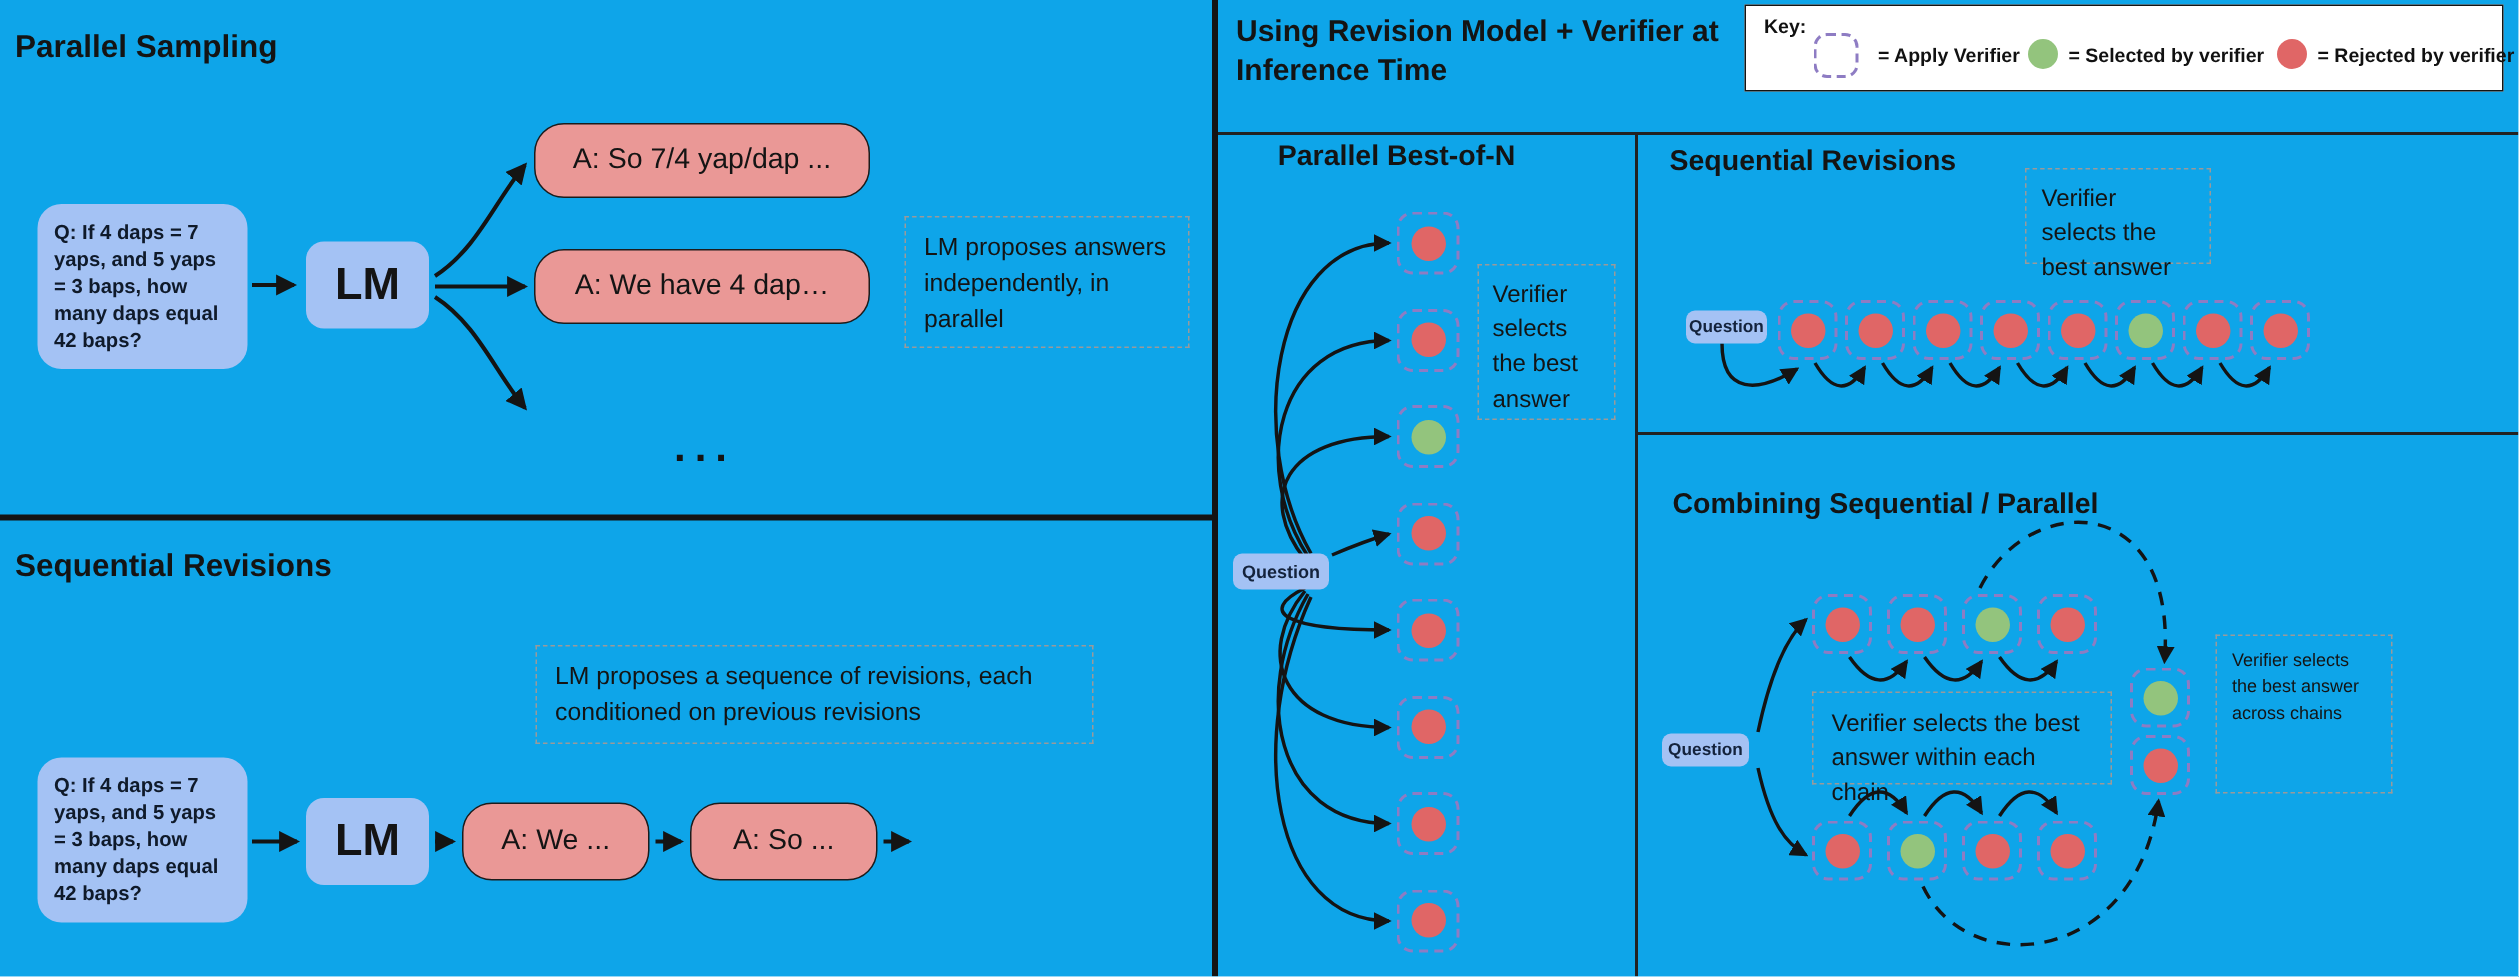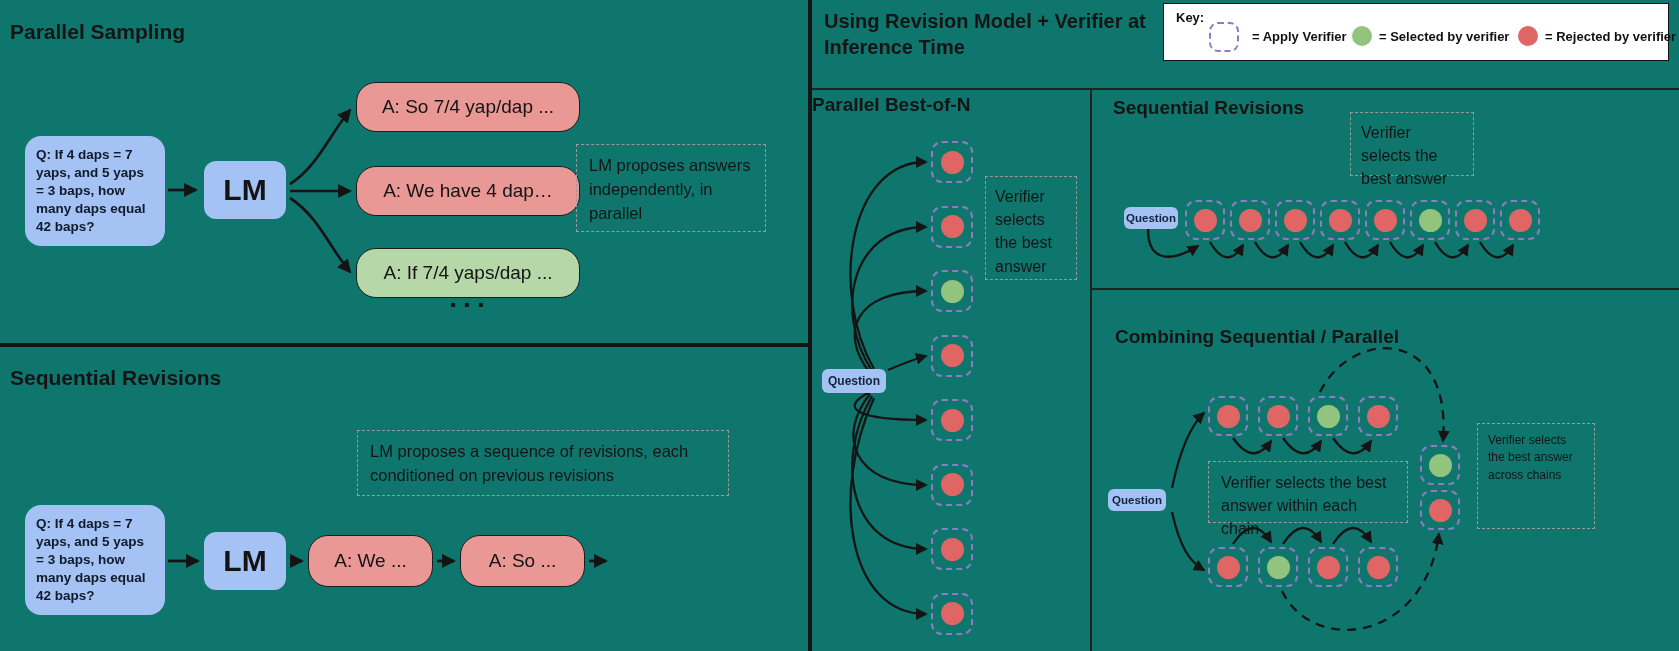--- a/index.html
+++ b/index.html
@@ -1,16 +1,16 @@
 <!DOCTYPE html>
 <html><head>
 <meta charset="utf-8">
 <style>
   html,body{margin:0;padding:0;background:#fff;}
-  #stage{position:relative;width:1679px;height:651px;background:#0f766e;overflow:hidden;
+  #stage{position:relative;width:1679px;height:651px;background:#0ea5e9;overflow:hidden;
          font-family:"Liberation Sans", sans-serif;color:#111;}
   .abs{position:absolute;box-sizing:border-box;}
   .title{font-weight:bold;color:#141414;}
   .t21{font-size:21px;}
   .t19{font-size:19px;}
   .t20{font-size:20px;line-height:1.3;white-space:pre-line;}
   
   .div-thick{background:#141414;}
   .div-thin{background:#222;}
   
@@ -100,44 +100,43 @@
       <path d="M 1333 544 Q 1353 513 1371 542" class="wire" marker-end="url(#ah)"></path>
       <path d="M 1320 392 C 1352 328 1452 326 1443 441" class="wire-dash" marker-end="url(#ah)"></path>
       <path d="M 1282 591 C 1312 654 1424 644 1439 534" class="wire-dash" marker-end="url(#ah)"></path>
     </svg>
 
   <div class="abs title t21" style="left:10px;top:20px;">Parallel Sampling</div>
   <div class="abs qbox" style="left:25px;top:136px;width:140px;">Q:  If 4 daps = 7 yaps, and 5 yaps = 3 baps, how many daps equal 42 baps?</div>
   <div class="abs lmbox" style="left:204px;top:161px;width:82px;height:58px;">LM</div>
   <div class="abs ansbox ans-rejected" style="left:356px;top:82px;width:224px;height:50px;">A: So 7/4 yap/dap ...</div>
   <div class="abs ansbox ans-rejected" style="left:356px;top:166px;width:224px;height:50px;">A: We have 4 dap…</div>
-  <div class="abs ansbox ans-selected" style="left:356px;top:248px;width:224px;height:50px;">A: If 7/4 yaps/dap ...</div>
   <div class="abs ellipsis" style="left:395px;top:282px;width:150px;">...</div>
-  <div class="abs note" style="left:576px;top:144px;width:190px;height:88px;">LM proposes answers independently, in parallel</div>
+  <div class="abs note" style="left:603px;top:144px;width:190px;height:88px;">LM proposes answers independently, in parallel</div>
 
   <div class="abs title t21" style="left:10px;top:366px;">Sequential Revisions</div>
   <div class="abs note" style="left:357px;top:430px;width:372px;height:66px;">LM proposes a sequence of revisions, each conditioned on previous revisions</div>
   <div class="abs qbox" style="left:25px;top:505px;width:140px;">Q:  If 4 daps = 7 yaps, and 5 yaps = 3 baps, how many daps equal 42 baps?</div>
   <div class="abs lmbox" style="left:204px;top:532px;width:82px;height:58px;">LM</div>
   <div class="abs ansbox ans-rejected" style="left:308px;top:535px;width:125px;height:52px;">A: We ...</div>
   <div class="abs ansbox ans-rejected" style="left:460px;top:535px;width:125px;height:52px;">A: So ...</div>
 
   <div class="abs title t20" style="left:824px;top:8px;width:350px;">Using Revision Model + Verifier at
 Inference Time</div>
   <div class="abs keybox" style="left:1163px;top:3px;width:506px;height:58px;">
     <div class="abs keylabel" style="left:12px;top:6px;">Key:</div>
     <div class="abs keysquare" style="left:45px;top:18px;"></div>
     <div class="abs keytext" style="left:88px;top:25px;">= Apply Verifier</div>
     <div class="abs keydot dot selected" style="left:188px;top:22px;"></div>
     <div class="abs keytext" style="left:215px;top:25px;">= Selected by verifier</div>
     <div class="abs keydot dot rejected" style="left:354px;top:22px;"></div>
     <div class="abs keytext" style="left:381px;top:25px;">= Rejected by verifier</div>
   </div>
 
-  <div class="abs title t19" style="left:812px;top:94px;width:238px;text-align:left;">Parallel Best-of-N</div>
+  <div class="abs title t19" style="left:812px;top:94px;width:238px;text-align:center;">Parallel Best-of-N</div>
   <div class="abs node-col bon" style="left:931px;top:141px;width:42px;height:494px;">
       <div class="vnode">
         <div class="dot rejected"></div>
       </div>
       <div class="vnode">
         <div class="dot rejected"></div>
       </div>
       <div class="vnode">
         <div class="dot selected"></div>
       </div>

